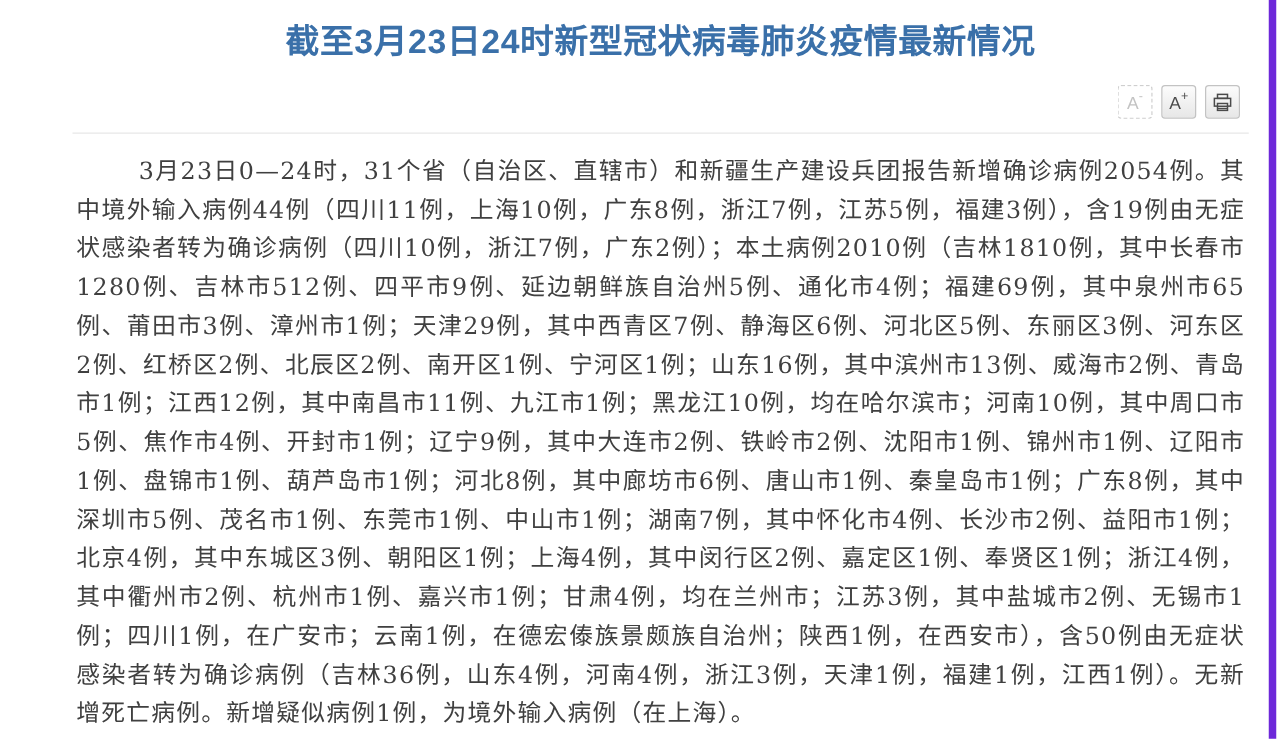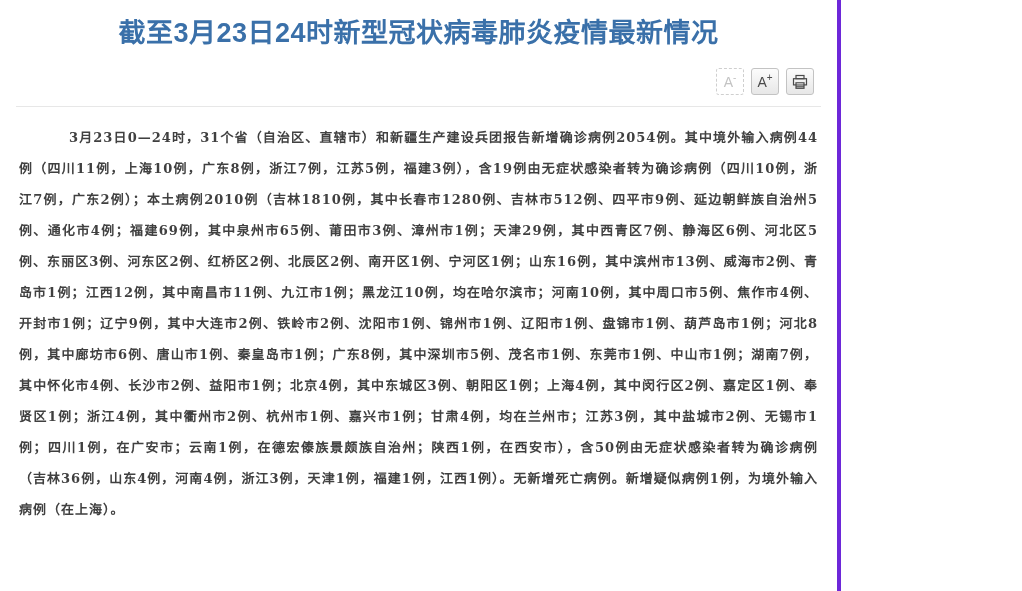--- a/index.html
+++ b/index.html
@@ -8,25 +8,26 @@
     background: #ffffff;
   }
   body {
     width: 1022px;
     height: 591px;
     overflow: hidden;
   }
   .page {
     position: relative;
     box-sizing: border-box;
-    width: 841px;
+    width: 1021px;
     height: 591px;
     background: #ffffff;
-    border-right: 4px solid #6d28d9;
+    border-right: 6px solid #6d28d9;
     font-family: "Liberation Sans", sans-serif;
+    padding-left: 42px;
   }
   .article-title {
     margin: 0;
     padding-top: 16px;
     text-align: center;
     font-size: 27px;
     line-height: 34px;
     font-weight: bold;
     letter-spacing: 0.5px;
     color: #3a70a9;
@@ -89,26 +90,25 @@
     color: #c3c3c3;
   }
   .divider {
     border: none;
     border-top: 1px solid #e7e7e7;
     margin: 0 16px;
   }
   .article-body {
     padding: 15px 19px 0 19px;
     font-family: "DejaVu Serif", serif;
-    font-size: 13px;
+    font-size: 19px;
     line-height: 31px;
     letter-spacing: 1px;
     color: #404040;
     text-align: justify;
-    font-weight: bold;
   }
   .article-body p {
     margin: 0;
     text-indent: 50px;
   }
   .printer-svg {
     display: block;
   }
 </style>
 </head>

